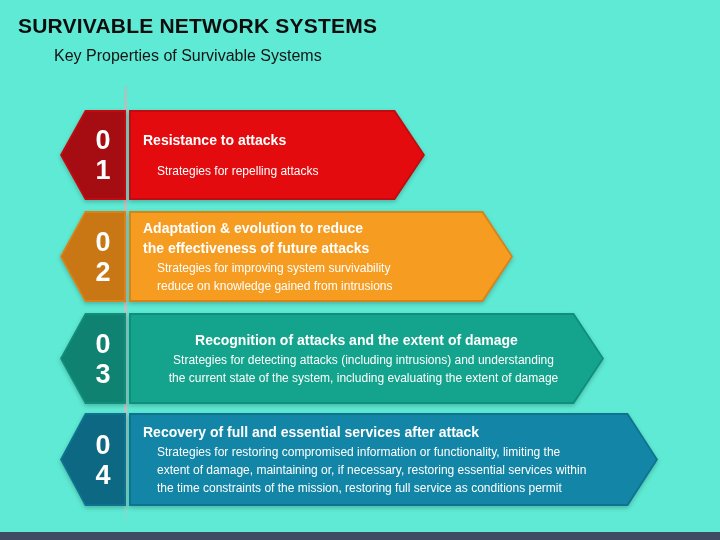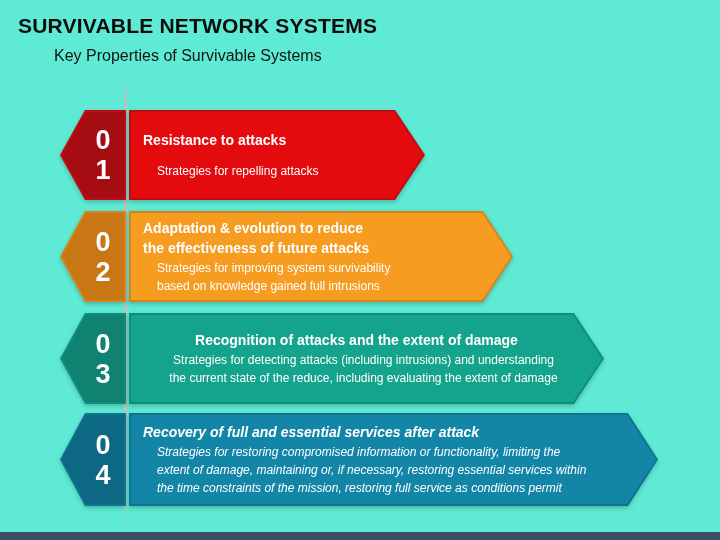--- a/index.html
+++ b/index.html
@@ -45,21 +45,21 @@
     z-index: 1;
     filter: drop-shadow(0 2px 2px rgba(0,0,0,0.22));
   }
   .b1 { top: 110px; height: 90px; }
   .b2 { top: 211px; height: 91px; }
   .b3 { top: 313px; height: 91px; }
   .b4 { top: 413px; height: 93px; }
   .b1 .arrow { width: 296px; }
   .b2 .arrow { width: 384px; }
   .b3 .arrow { width: 475px; text-align: center; }
-  .b4 .arrow { width: 529px; font-style: italic; }
+  .b4 .arrow { width: 529px; }
 
   .pent {
     position: relative;
     width: 66px; height: 100%;
     flex: 0 0 66px;
     background: var(--edge);
     clip-path: polygon(25px 0, 100% 0, 100% 100%, 25px 100%, 0 50%);
     display: flex; align-items: center; justify-content: center;
   }
   .pent-fill {
@@ -148,37 +148,37 @@
       <div class="pent-fill"></div>
       <div class="num">0
 2</div>
     </div>
     <div class="arrow">
       <div class="arrow-fill"></div>
       <div class="content">
         <div class="b-title">Adaptation &amp; evolution to reduce
 the effectiveness of future attacks</div>
         <div class="b-desc">Strategies for improving system survivability
-based on knowledge gained full intrusions</div>
+reduce on knowledge gained from intrusions</div>
       </div>
     </div>
   </div>
 
   <div class="banner b3" style="--body: #14A38C; --num: #0F8271; --edge: #0F8E7B;">
     <div class="pent">
       <div class="pent-fill"></div>
       <div class="num">0
 3</div>
     </div>
     <div class="arrow">
       <div class="arrow-fill"></div>
       <div class="content">
         <div class="b-title">Recognition of attacks and the extent of damage</div>
         <div class="b-desc">Strategies for detecting attacks (including intrusions) and understanding
-the current state of the reduce, including evaluating the extent of damage</div>
+the current state of the system, including evaluating the extent of damage</div>
       </div>
     </div>
   </div>
 
   <div class="banner b4" style="--body: #1386A8; --num: #0D6883; --edge: #0F7390;">
     <div class="pent">
       <div class="pent-fill"></div>
       <div class="num">0
 4</div>
     </div>

